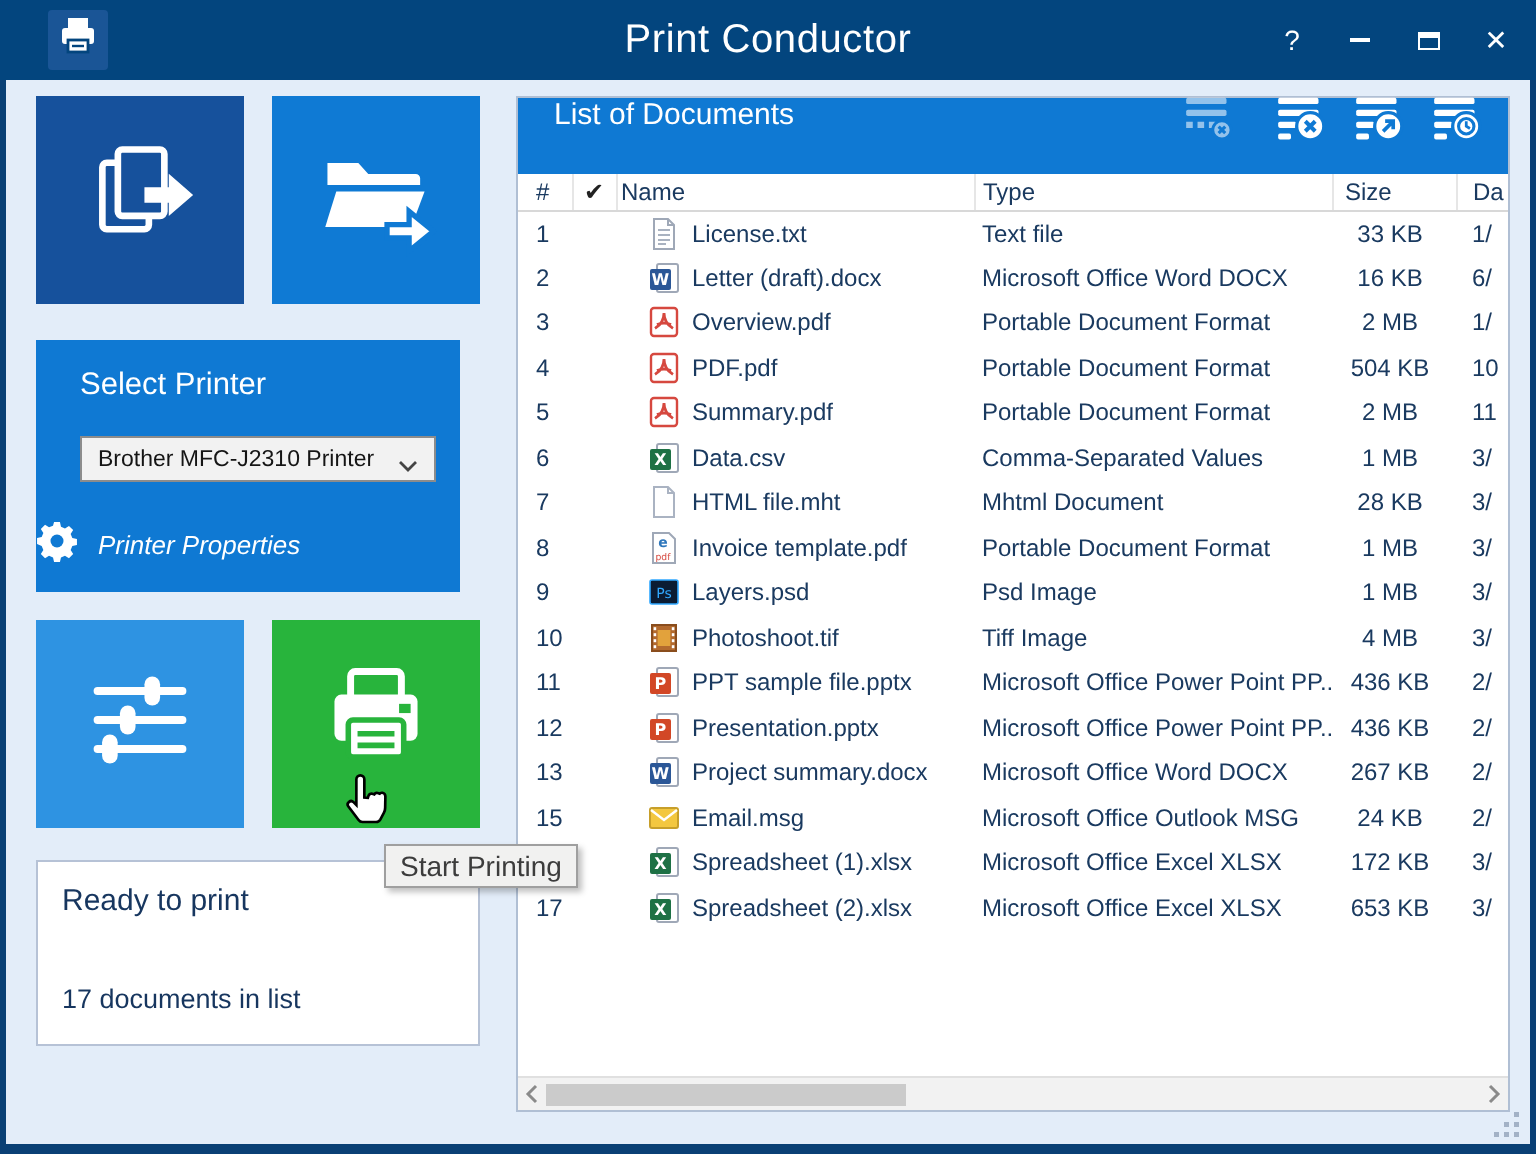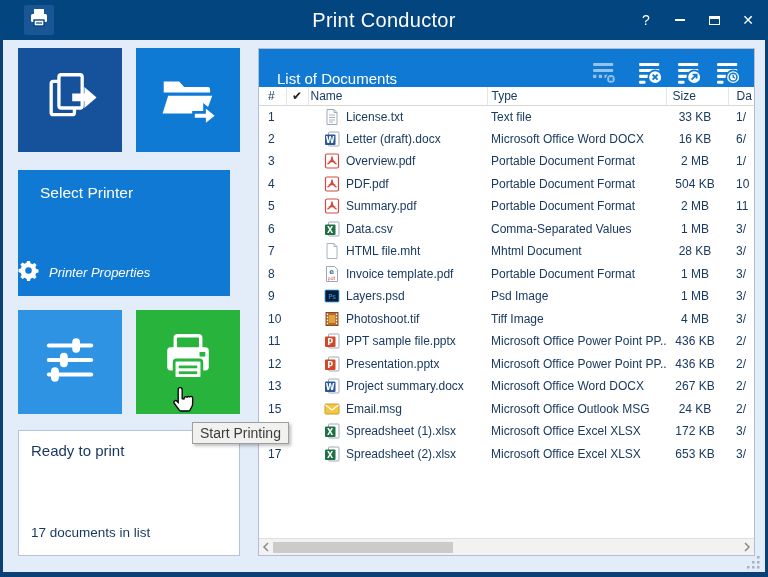--- a/index.html
+++ b/index.html
@@ -28,31 +28,31 @@
   .tile-print { left:136px; top:310px; background:#28b43c; }
 
   
   .printer-panel { position:absolute; left:18px; top:170px; width:212px; height:126px; background:#0f79d3; color:#fff; }
   .printer-title { position:absolute; left:22px; top:14px; font-size:15.5px; }
   .printer-select { position:absolute; left:22px; top:48px; width:178px; height:23px; background:#f2f2f2; border:1px solid #8c8c8c; display:flex; align-items:center; color:#151515; font-size:11.5px; padding-left:8px; }
   .printer-select .chev { position:absolute; right:8px; top:8px; }
   .printer-props { position:absolute; left:0; top:90px; width:222px; display:flex; align-items:center; justify-content:flex-start; gap:10px; font-size:13px;font-style:italic; }
 
   
-  .status-box { position:absolute; left:18px; top:430px; width:222px; height:126px; background:#fff; border:1px solid #b6c2d6; color:#17365f; }
+  .status-box { position:absolute; left:18px; top:430px; width:222px; height:93px; background:#fff; border:1px solid #b6c2d6; color:#17365f; }
   .status-msg { position:absolute; left:12px; top:11px; font-size:15px; }
   .status-count { position:absolute; left:12px; bottom:15px; font-size:13.5px; }
 
   
   .tooltip { position:absolute; left:192px; top:422px; height:22px; padding:0 7px; background:#f1f1f0; border:1px solid #9f9f9f; box-shadow:2px 2px 3px rgba(0,0,0,.25); display:flex; align-items:center; font-size:14px; color:#3c3c3c; z-index:30; }
   .cursor { position:absolute; left:170px; top:386px; z-index:40; }
 
   
   .doc-panel { position:absolute; left:258px; top:48px; width:497px; height:508px; background:#fff; border:1px solid #b0bfd4; }
-  .doc-header { position:absolute; left:0; top:0; right:0; height:38px; background:#0f79d3; display:flex; align-items:flex-end; padding:0 12px 0 18px; }
+  .doc-header { position:absolute; left:0; top:0; right:0; height:38px; background:#0f79d3; display:flex; align-items:flex-start; padding:0 12px 0 18px; }
   .doc-header-title { color:#fff; font-size:15px; flex:0 0 auto; }
   .doc-toolbar { margin-left:auto; display:flex; align-items:center; gap:13px; }
   .tb-btn { width:26px; height:24px; display:flex; align-items:center; justify-content:center; }
   .tb-btn:first-child { margin-right:7px; }
   .tb-btn.disabled { opacity:.55; }
 
   table.doc-table { position:absolute; left:0; top:38px; width:495px; border-collapse:collapse; table-layout:fixed; font-size:12px; color:#1a3a60; }
   col.c-num{width:27px} col.c-check{width:22px} col.c-name{width:179px} col.c-type{width:179px} col.c-size{width:62px} col.c-date{width:26px}
   thead th { height:18px; font-weight:400; text-align:left; border-bottom:1px solid #d8d8d8; border-right:1px solid #e6e6e6; white-space:nowrap; overflow:hidden; }
   thead th:last-child { border-right:none; }
@@ -110,20 +110,26 @@
   <div class="tile tile-open">
     <span><svg viewBox="0 0 58 58" width="64" height="64">
           <path d="M7 14 h14 l4.5 5 H47 a2 2 0 0 1 2 2 v3 H7 z" fill="#fff"></path>
           <path d="M11 27 H51 l-6 16 H6 z" fill="#fff"></path>
           <polygon points="34,42 44,42 44,36 55,45 44,54 44,48 34,48" fill="#fff" stroke="#0f7ad4" stroke-width="2.4"></polygon>
         </svg></span>
   </div>
 
   <div class="printer-panel">
     <div class="printer-title">Select Printer</div>
+    <div class="printer-select">
+      <span>Brother MFC-J2310 Printer</span>
+      <span class="chev"><svg width="10" height="6" viewBox="0 0 10 6">
+            <path d="M1 1l4 4 4-4" fill="none" stroke="#444" stroke-width="1.4"></path>
+          </svg></span>
+    </div>
     <div class="printer-props">
       <span><svg viewBox="0 0 20 20" width="21" height="21">
             <path fill="#fff" d="M8.6 1h2.8l.5 2.2 1.9.8 1.9-1.2 2 2-1.2 1.9.8 1.9 2.2.5v2.8l-2.2.5-.8 1.9 1.2 1.9-2 2-1.9-1.2-1.9.8-.5 2.2H8.6l-.5-2.2-1.9-.8-1.9 1.2-2-2 1.2-1.9-.8-1.9L.5 11.4V8.6l2.2-.5.8-1.9L2.3 4.3l2-2 1.9 1.2 1.9-.8z"></path>
             <circle cx="10" cy="10" r="3.1" fill="#0f79d3"></circle>
           </svg></span>
       <span>Printer Properties</span>
     </div>
   </div>
 
   <div class="tile tile-set">

